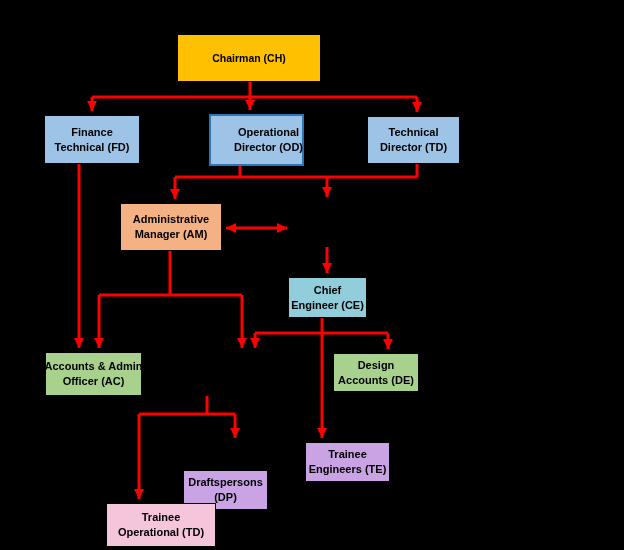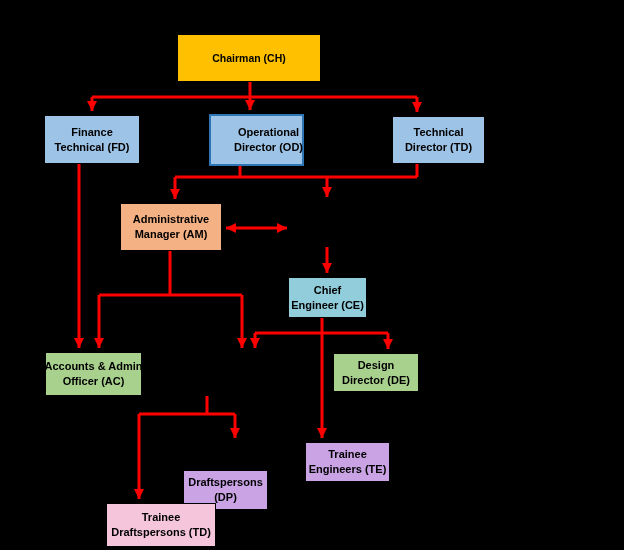--- a/index.html
+++ b/index.html
@@ -93,21 +93,21 @@
   <div class="node c-blue" style="left:44px;top:115px;width:96px;height:49px;">
     <span>Finance</span>
     <span>Technical (FD)</span>
   </div>
 
   <div class="node c-blue-hl" style="left:209px;top:114px;width:95px;height:52px;padding-left:24px;">
     <span>Operational</span>
     <span>Director (OD)</span>
   </div>
 
-  <div class="node c-blue" style="left:392px;top:116px;width:93px;height:48px;">
+  <div class="node c-blue" style="left:367px;top:116px;width:93px;height:48px;">
     <span>Technical</span>
     <span>Director (TD)</span>
   </div>
 
   <div class="node c-peach" style="left:120px;top:203px;width:102px;height:48px;">
     <span>Administrative</span>
     <span>Manager (AM)</span>
   </div>
 
 
@@ -117,31 +117,31 @@
   </div>
 
   <div class="node c-green" style="left:45px;top:352px;width:97px;height:44px;">
     <span>Accounts &amp; Admin</span>
     <span>Officer (AC)</span>
   </div>
 
 
   <div class="node c-green" style="left:333px;top:353px;width:86px;height:39px;">
     <span>Design</span>
-    <span>Director (DE)</span>
+    <span>Accounts (DE)</span>
   </div>
 
   <div class="node c-purple" style="left:183px;top:442px;width:85px;height:40px;margin-top:28px;">
     <span>Draftspersons</span>
     <span>(DP)</span>
   </div>
 
   <div class="node c-purple" style="left:305px;top:442px;width:85px;height:40px;">
     <span>Trainee</span>
     <span>Engineers (TE)</span>
   </div>
 
   <div class="node c-pink" style="left:106px;top:503px;width:110px;height:44px;">
     <span>Trainee</span>
-    <span>Draftspersons (TD)</span>
+    <span>Operational (TD)</span>
   </div>
 
 </div>
 
 </body></html>

